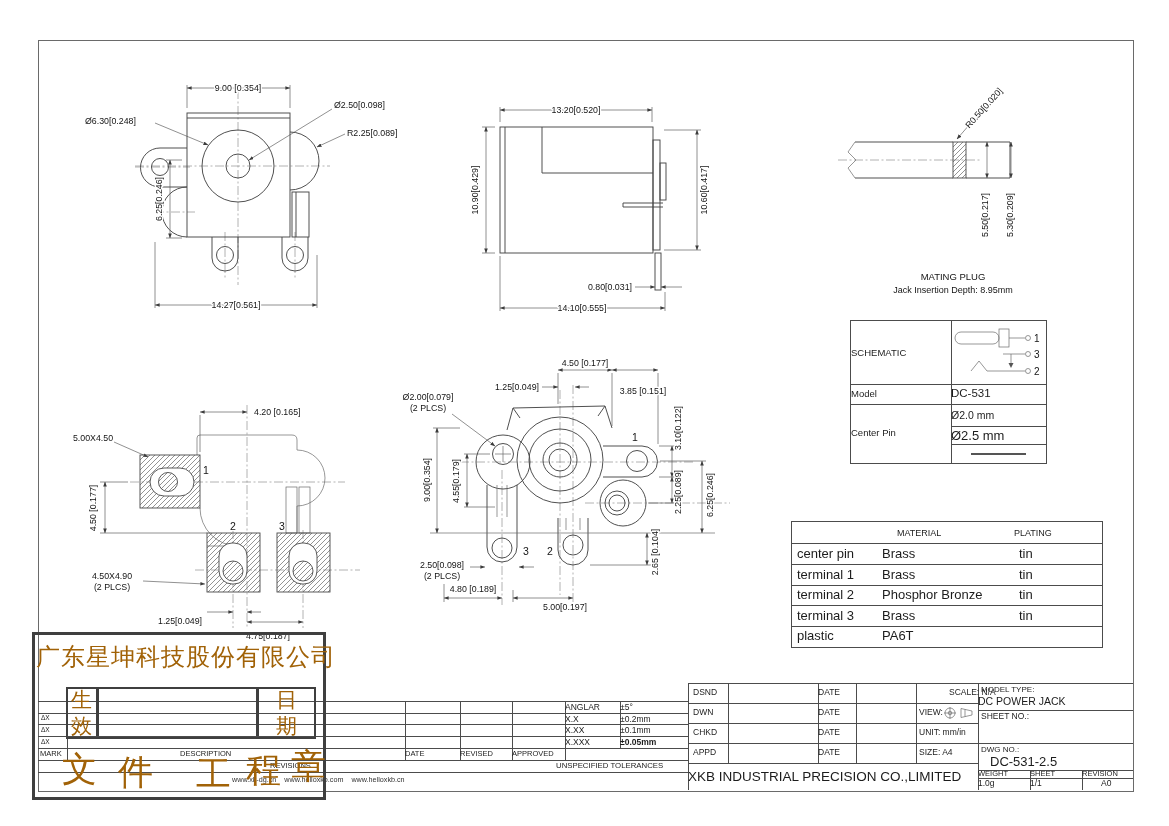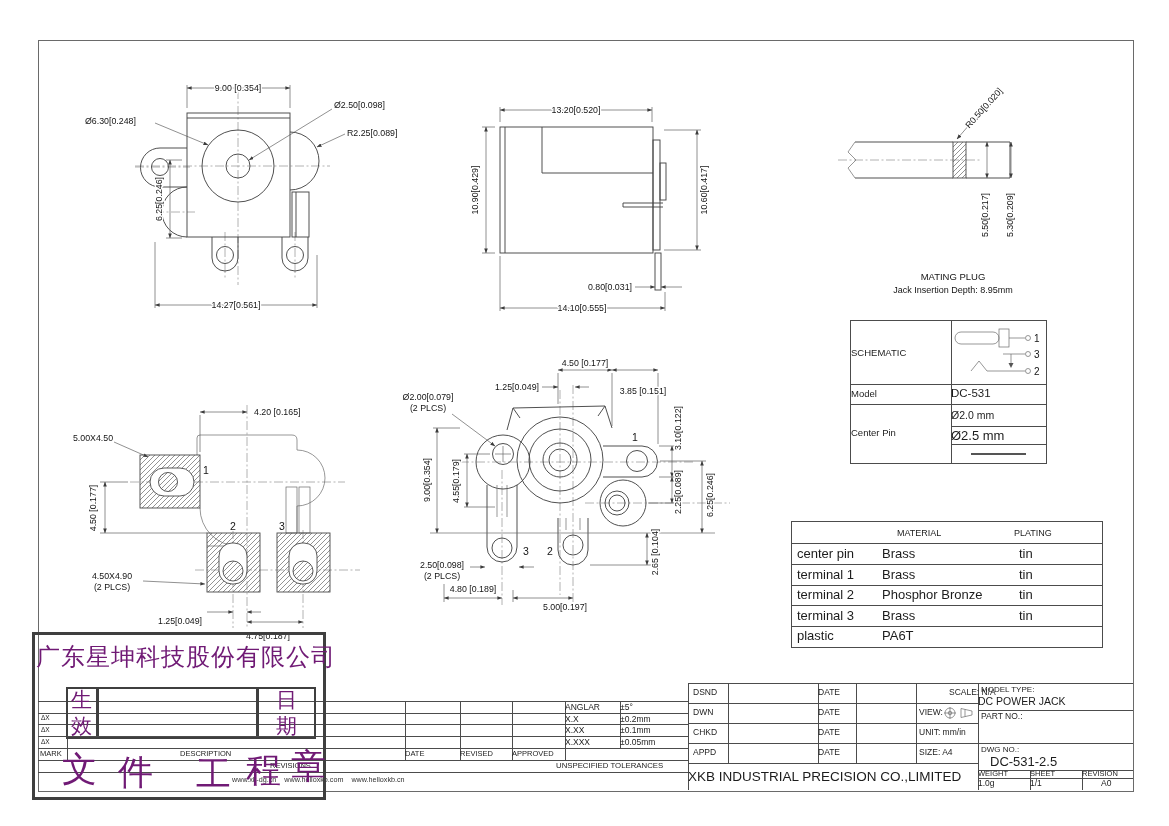--- a/index.html
+++ b/index.html
@@ -15,21 +15,21 @@
   .ol{stroke:#474747;stroke-width:0.95;fill:none;}
   .ol2{stroke:#6a6a6a;stroke-width:0.7;fill:none;}
   .dl{stroke:#555;stroke-width:0.65;fill:none;}
   .cl{stroke:#8a8a8a;stroke-width:0.65;fill:none;stroke-dasharray:9 2.5 2 2.5;}
   .hz{fill:url(#hh);stroke:#474747;stroke-width:0.9;}
   .wz{fill:#fff;stroke:#474747;stroke-width:0.9;}
   .dt{font-size:8.8px;fill:#141414;stroke:#fff;stroke-width:2.6px;paint-order:stroke;stroke-linejoin:round;}
   .pn{font-size:10.5px;fill:#141414;stroke:#fff;stroke-width:2px;paint-order:stroke;}
   .cap{font-size:9.5px;fill:#141414;}
   .stamp-box{position:absolute;border:3px solid #3f3f3f;background:transparent;}
-  .cjk{font-family:"DejaVu Serif","Liberation Serif",serif;color:#701a75;}
+  .cjk{font-family:"DejaVu Serif","Liberation Serif",serif;color:#a16207;}
 </style>
 </head>
 <body>
 
 <div class="sheet">
 
   <svg width="0" height="0">
     <defs>
       <marker id="ma" viewBox="0 0 8 6" refX="7.6" refY="3" markerWidth="7.5" markerHeight="5.6" orient="auto-start-reverse">
         <path d="M0,0 L8,3 L0,6 Z" fill="#3c3c3c"></path>
@@ -335,21 +335,21 @@
     <span class="t" style="left:41px;top:714px;font-size:6.5px;">ΔX</span>
     <span class="t" style="left:41px;top:726px;font-size:6.5px;">ΔX</span>
     <span class="t" style="left:41px;top:738px;font-size:6.5px;">ΔX</span>
     <span class="t c" style="left:565px;top:703px;width:55px;">ANGLAR</span>
     <span class="t c" style="left:620px;top:703px;width:68px;">±5°</span>
     <span class="t c" style="left:565px;top:714.5px;width:55px;">X.X</span>
     <span class="t c" style="left:620px;top:714.5px;width:68px;">±0.2mm</span>
     <span class="t c" style="left:565px;top:726px;width:55px;">X.XX</span>
     <span class="t c" style="left:620px;top:726px;width:68px;">±0.1mm</span>
     <span class="t c" style="left:565px;top:737.5px;width:55px;">X.XXX</span>
-    <span class="t c" style="left:620px;top:737.5px;width:68px;">±0.05mm</span>
+    <span class="t c" style="left:620px;top:737.5px;width:68px;font-weight:bold;">±0.05mm</span>
     <span class="t" style="left:40px;top:750px;font-size:7.5px;">MARK</span>
     <span class="t c" style="left:180px;top:750px;width:70px;font-size:7.5px;">DESCRIPTION</span>
     <span class="t c" style="left:405px;top:750px;width:55px;font-size:7.5px;">DATE</span>
     <span class="t c" style="left:460px;top:750px;width:52px;font-size:7.5px;">REVISED</span>
     <span class="t c" style="left:512px;top:750px;width:53px;font-size:7.5px;">APPROVED</span>
     <span class="t c" style="left:270px;top:762px;width:60px;font-size:7.5px;">REVISIONS</span>
     <span class="t c" style="left:556px;top:762px;width:132px;font-size:7.8px;">UNSPECIFIED TOLERANCES</span>
     <span class="t" style="left:232px;top:776px;font-size:7.2px;color:#333;">www.xk-dg.cn    www.helloxkb.com    www.helloxkb.cn</span>
 
     <span class="t" style="left:693px;top:688px;">DSND</span>
@@ -366,21 +366,21 @@
       <circle class="ol2" cx="6" cy="6" r="5"></circle>
       <circle class="ol2" cx="6" cy="6" r="1.8"></circle>
       <path class="ol2" d="M0,6 H12 M6,0 V12"></path>
       <path class="ol2" d="M17,1.5 L28,4 V8 L17,10.5 Z M21,2.5 V9.5"></path>
     </svg>
     <span class="t" style="left:919px;top:728px;">UNIT: mm/in</span>
     <span class="t" style="left:919px;top:748px;">SIZE: A4</span>
     <span class="t c" style="left:688px;top:769px;width:290px;font-size:13.5px;">XKB INDUSTRIAL PRECISION CO.,LIMITED</span>
     <span class="t" style="left:981px;top:685px;font-size:8px;">MODEL TYPE:</span>
     <span class="t c" style="left:978px;top:695px;width:155px;font-size:10.5px;">DC POWER JACK</span>
-    <span class="t" style="left:981px;top:712px;">PART NO.:</span>
+    <span class="t" style="left:981px;top:712px;">SHEET NO.:</span>
     <span class="t" style="left:981px;top:745px;font-size:8px;">DWG NO.:</span>
     <span class="t c" style="left:990px;top:755px;width:143px;font-size:13px;">DC-531-2.5</span>
     <span class="t c" style="left:978px;top:770px;width:52px;font-size:7.5px;">WEIGHT</span>
     <span class="t c" style="left:1030px;top:770px;width:52px;font-size:7.5px;">SHEET</span>
     <span class="t c" style="left:1082px;top:770px;width:51px;font-size:7.5px;">REVISION</span>
     <span class="t c" style="left:978px;top:779px;width:52px;">1.0g</span>
     <span class="t c" style="left:1030px;top:779px;width:52px;">1/1</span>
     <span class="t c" style="left:1082px;top:779px;width:51px;padding-left:19px;">A0</span>
   </div>
 

